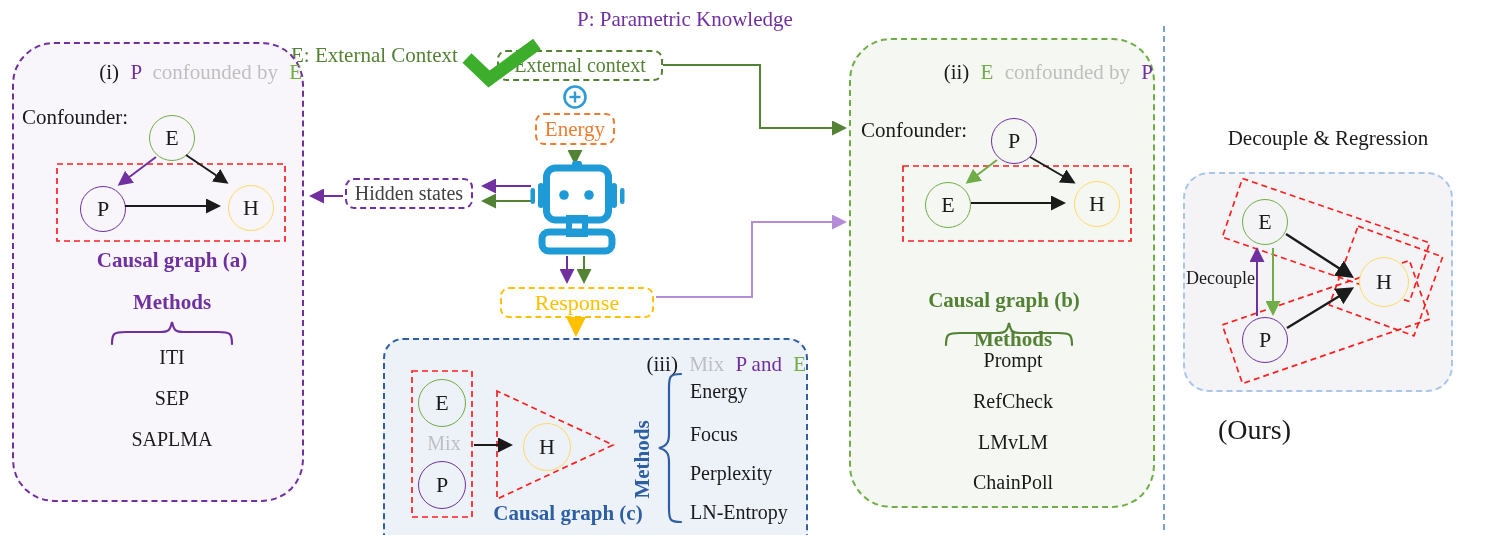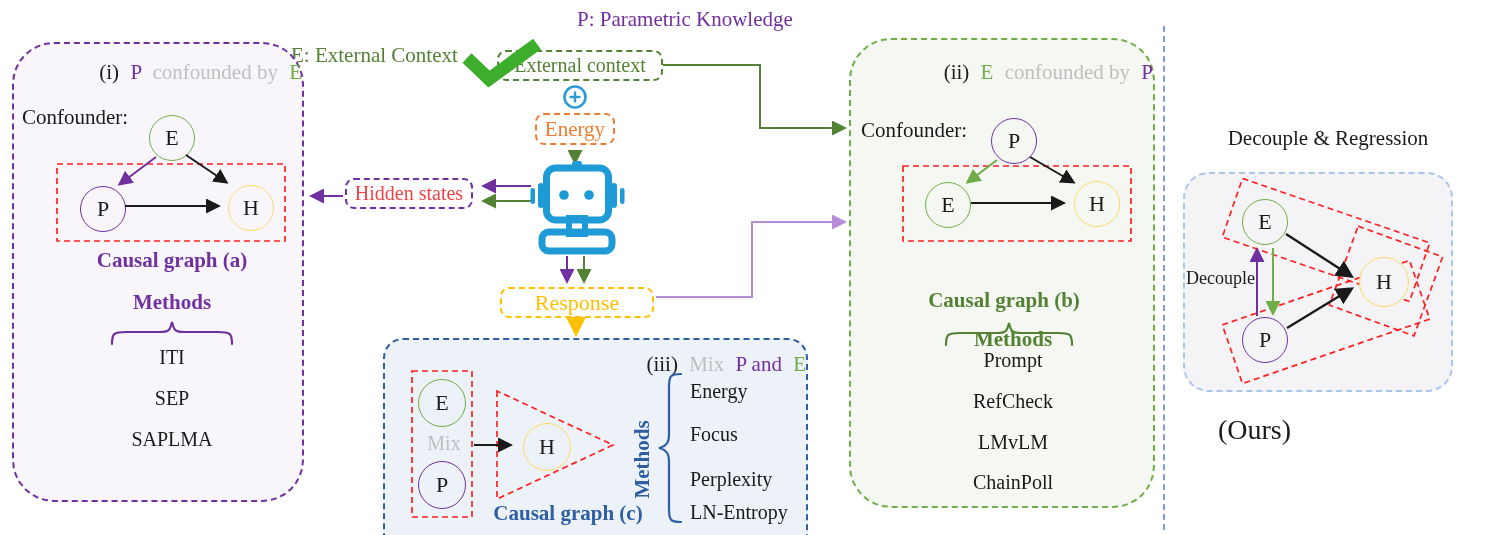--- a/index.html
+++ b/index.html
@@ -102,31 +102,31 @@
       <span class="greenb sp">E</span>
     </div>
     <div class="node node-e" style="left:33px;top:39px;width:48px;height:48px;background:#EDF1F8;">E</div>
     <div class="gray" style="left:29px;top:92px;width:60px;text-align:center;font-size:20px;">Mix</div>
     <div class="node node-p" style="left:33px;top:121px;width:48px;height:48px;background:#EDF1F8;">P</div>
     <div class="node node-h" style="left:138px;top:83px;width:48px;height:48px;background:#EDF1F8;">H</div>
     <div class="caption" style="left:88px;width:190px;top:161px;color:#2E5FA3;">Causal graph (c)</div>
     <div class="methods-vert" style="left:212px;top:107px;width:90px;">Methods</div>
     <div style="left:305px;top:40px;font-size:20px;">Energy</div>
     <div style="left:305px;top:83px;font-size:20px;">Focus</div>
-    <div style="left:305px;top:128px;font-size:20px;">Perplexity</div>
+    <div style="left:305px;top:122px;font-size:20px;">Perplexity</div>
     <div style="left:305px;top:161px;font-size:20px;">LN-Entropy</div>
   </div>
 
   <div class="tag-box" style="left:497px;top:50px;width:166px;height:31px;border:2px dashed #538235;font-size:20px;color:#538235;">
       <span>External context</span>
     </div>
   <div class="tag-box" style="left:535px;top:113px;width:80px;height:32px;border:2px dashed #ED7D31;font-size:21px;color:#ED7D31;">
       <span>Energy</span>
     </div>
-  <div class="tag-box" style="left:345px;top:178px;width:128px;height:31px;border:2px dashed #7030A0;font-size:20px;color:#ef4444;">
+  <div class="tag-box" style="left:345px;top:178px;width:128px;height:31px;border:2px dashed #7030A0;font-size:20px;color:#404040;">
       <span>Hidden states</span>
     </div>
   <div class="tag-box" style="left:500px;top:287px;width:154px;height:31px;border:2px dashed #FFC000;font-size:22px;color:#FFC000;">
       <span>Response</span>
     </div>
 
   <div class="abs ours-title" style="left:1208px;top:126px;width:240px;">Decouple &amp; Regression</div>
   <div class="ours-box"></div>
   <div class="node node-e" style="left:1242px;top:199px;width:46px;height:46px;background:#F4F4F6;">E</div>
   <div class="node node-p" style="left:1242px;top:317px;width:46px;height:46px;background:#F4F4F6;">P</div>

